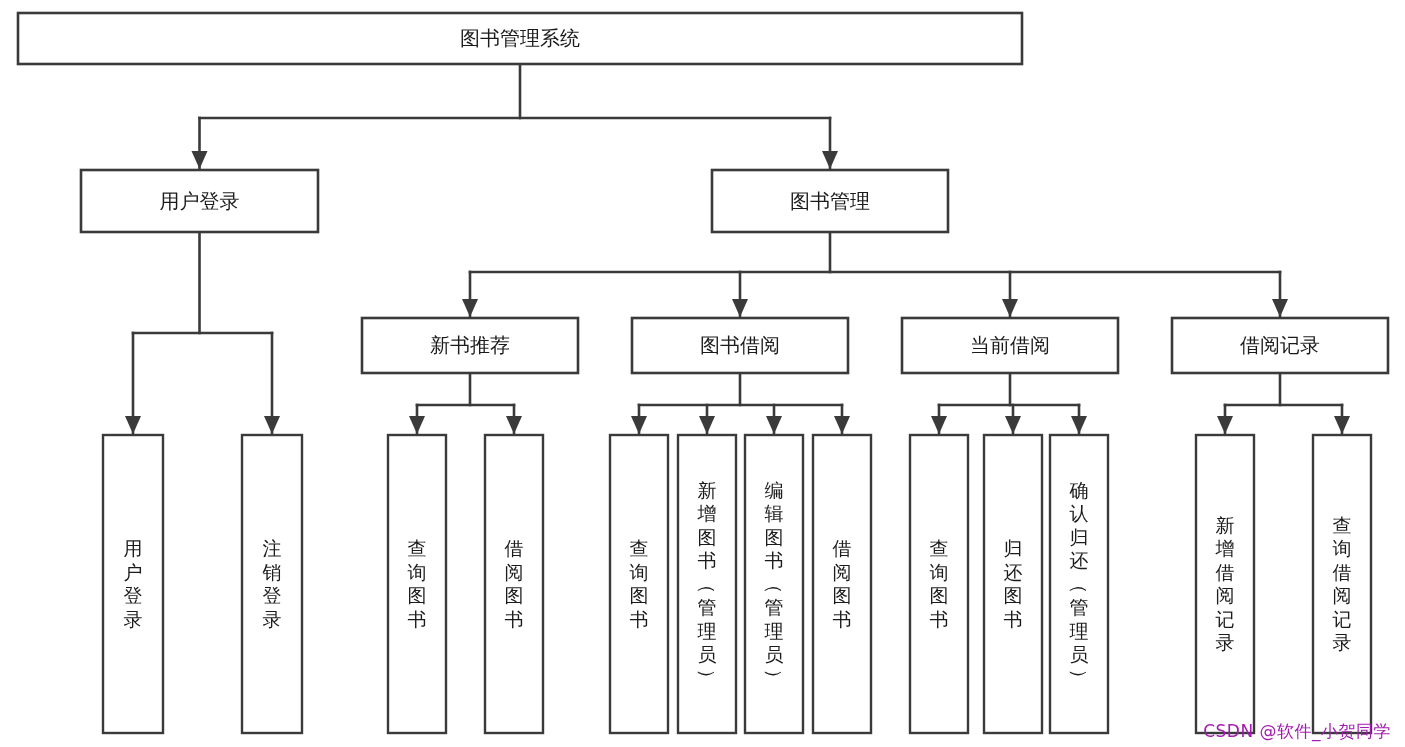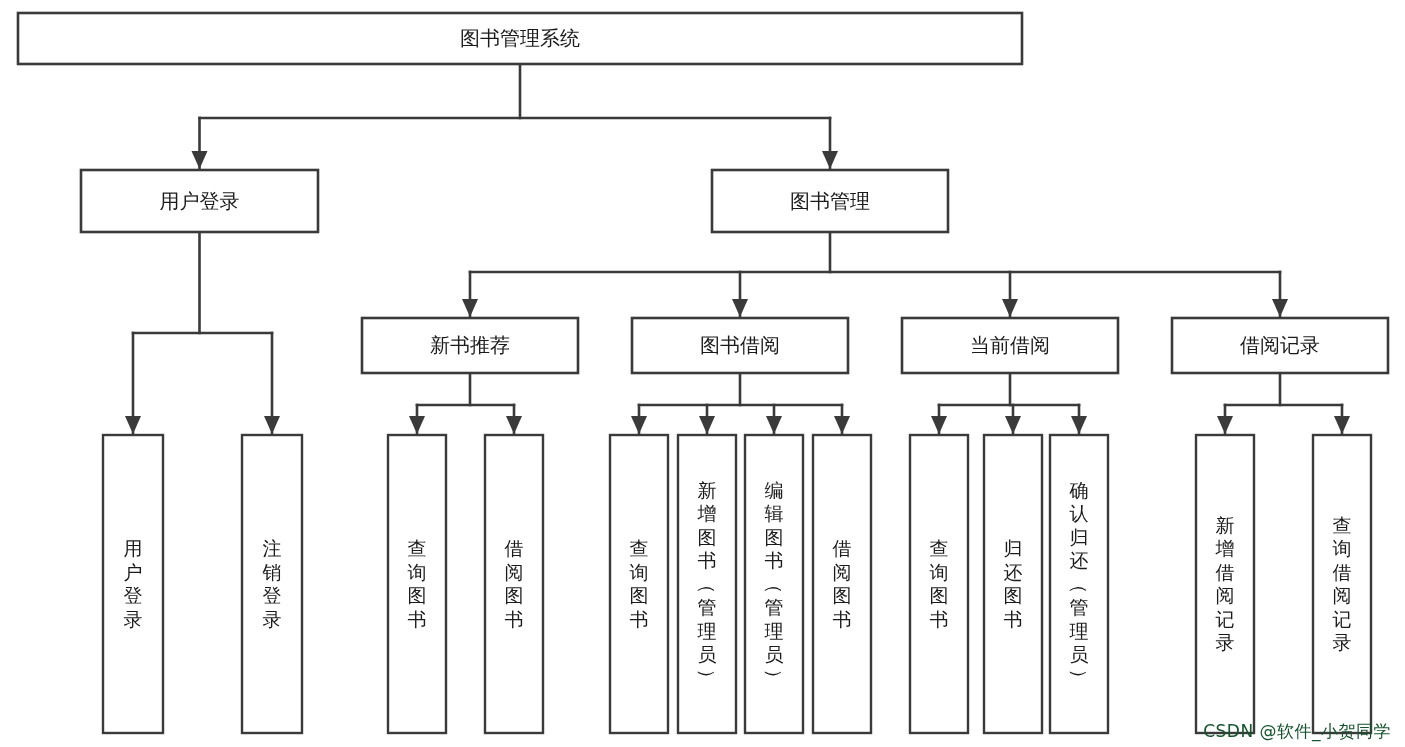--- a/index.html
+++ b/index.html
@@ -55,21 +55,21 @@
     stroke-linecap: square;
   }
   .arrow-head {
     fill: #3a3a3a;
     stroke: none;
   }
   .watermark {
     position: absolute;
     right: 14px;
     bottom: 4px;
-    color: #14532d;
+    color: #a21caf;
     font-size: 17px;
     font-family: "DejaVu Sans", "Liberation Sans", sans-serif;
     letter-spacing: 0.5px;
     user-select: none;
     white-space: nowrap;
   }
 </style>
 </head>
 <body>
 

